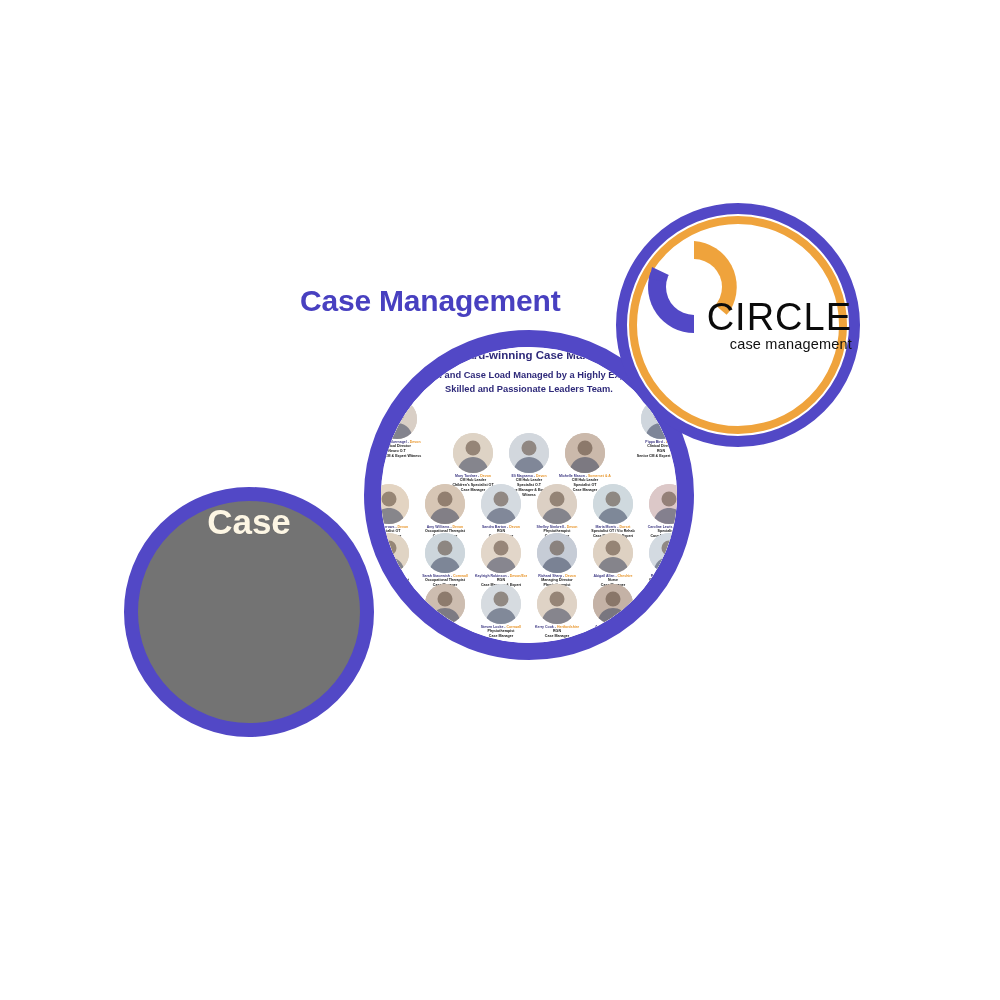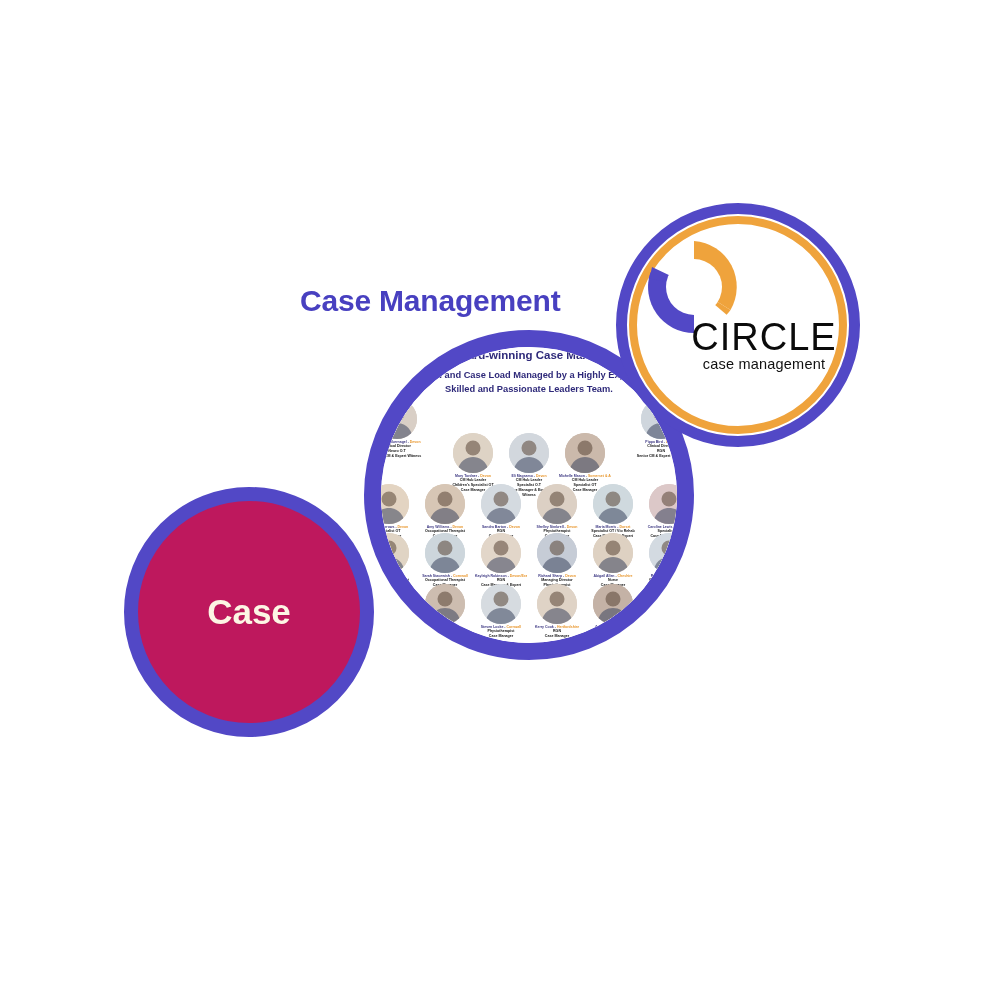--- a/index.html
+++ b/index.html
@@ -37,26 +37,26 @@
   }
 
   
   .orange-circle {
     position: absolute;
     left: 124px;
     top: 487px;
     width: 250px;
     height: 250px;
     border-radius: 50%;
-    background: #be185d;
+    background: #737373;
     border: 14px solid #5248c6;
     box-sizing: border-box;
     z-index: 30;
     display: flex;
-    align-items: center;
+    align-items: flex-start;
     justify-content: center;
     text-align: center;
   }
   .orange-circle-label {
     color: #fdf6e4;
     font-weight: bold;
     font-size: 35px;
     line-height: 1.18;
     text-shadow: 0 1px 0 rgba(0,0,0,0.05);
     padding: 0 6px;
@@ -196,22 +196,21 @@
     left: 18px;
     top: 24px;
     width: 120px;
     height: 120px;
   }
   .logo-wordmark {
     position: absolute;
     left: 60px;
     top: 96px;
     width: 176px;
-    text-align: center;
-    margin-top: 20px;
+    text-align: right;
   }
   .logo-word-main {
     font-size: 38px;
     letter-spacing: 1px;
     color: #0b0b0b;
     line-height: 0.95;
     font-family: "Liberation Sans", sans-serif;
     font-weight: 400;
   }
   .logo-word-sub {

